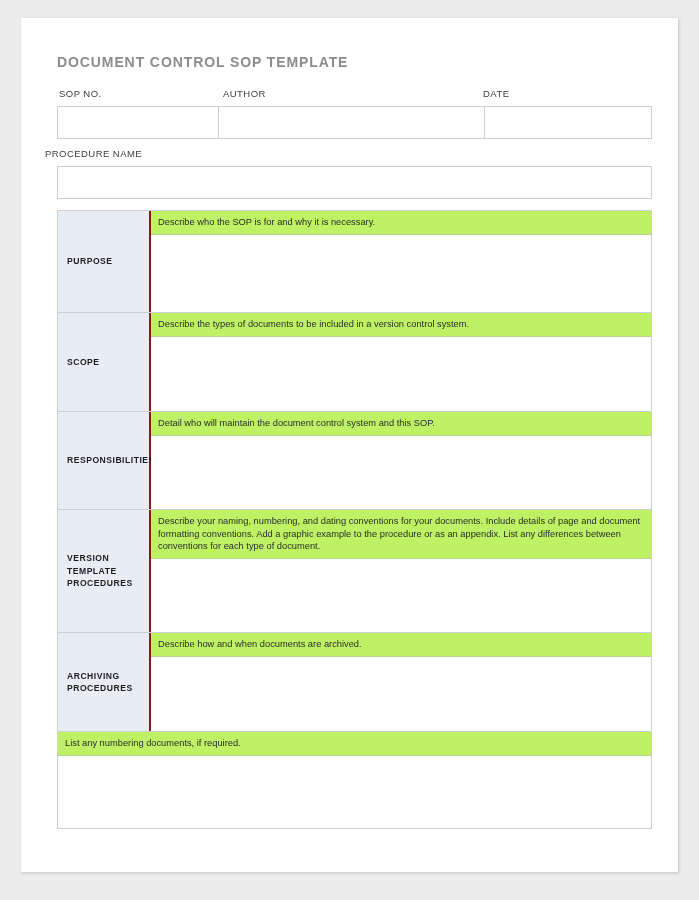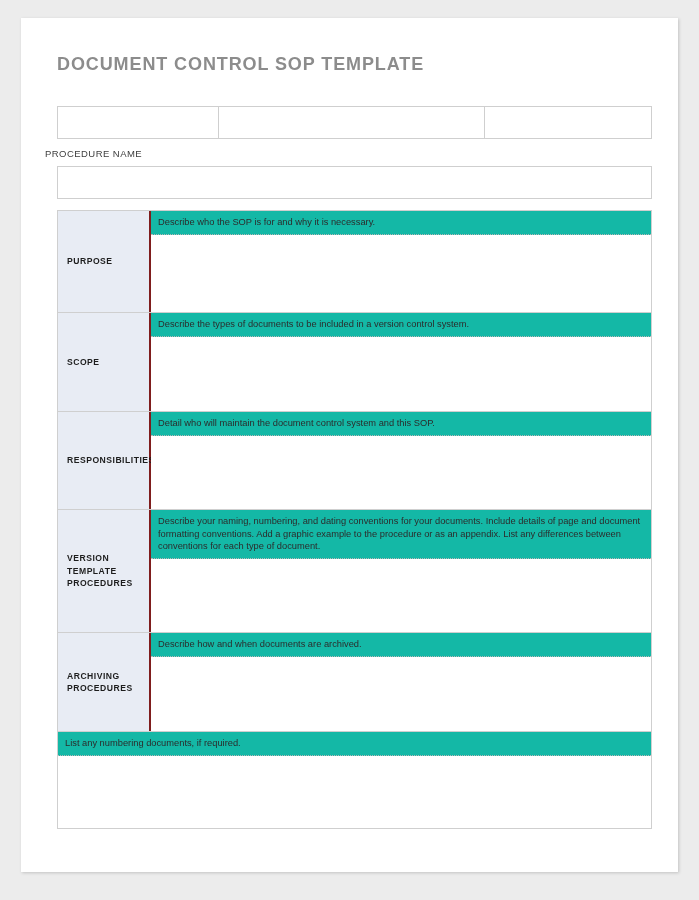--- a/index.html
+++ b/index.html
@@ -24,21 +24,21 @@
     background: #ffffff;
     box-shadow: 1px 1px 3px rgba(0,0,0,0.18);
     box-sizing: border-box;
   }
 
   
   .doc-title {
     position: absolute;
     left: 36px;
     top: 36px;
-    font-size: 18px;
+    font-size: 14px;
     font-weight: bold;
     letter-spacing: 0.9px;
     color: #8c8c8c;
     white-space: nowrap;
   }
 
   
   .meta-labels {
     position: absolute;
     left: 36px;
@@ -132,21 +132,21 @@
     color: #1d1d1d;
   }
   .section-body {
     flex: 1;
     display: flex;
     flex-direction: column;
     box-sizing: border-box;
     background: #ffffff;
   }
   .section-hint {
-    background: #14b8a6;
+    background: #bef264;
     border-bottom: 1px dotted #b8b8b8;
     box-sizing: border-box;
     padding: 5px 8px 5px 7px;
     font-size: 9.3px;
     line-height: 12.6px;
     color: #2c2c2c;
   }
   .section-entry {
     flex: 1;
     background: #ffffff;
@@ -160,20 +160,25 @@
   .row-archiving      { height: 99px;  }
   .row-references     { height: 97px;  }
 </style>
 </head>
 <body>
 
 <div class="page">
 
   <div class="doc-title">DOCUMENT CONTROL SOP TEMPLATE</div>
 
+  <div class="meta-labels">
+    <div class="meta-label l1">SOP NO.</div>
+    <div class="meta-label l2">AUTHOR</div>
+    <div class="meta-label l3">DATE</div>
+  </div>
 
   <div class="meta-boxes">
     <div class="meta-box b1"></div>
     <div class="meta-box b2"></div>
     <div class="meta-box b3"></div>
   </div>
 
   <div class="proc-label">PROCEDURE NAME</div>
   <div class="proc-box"></div>
 

